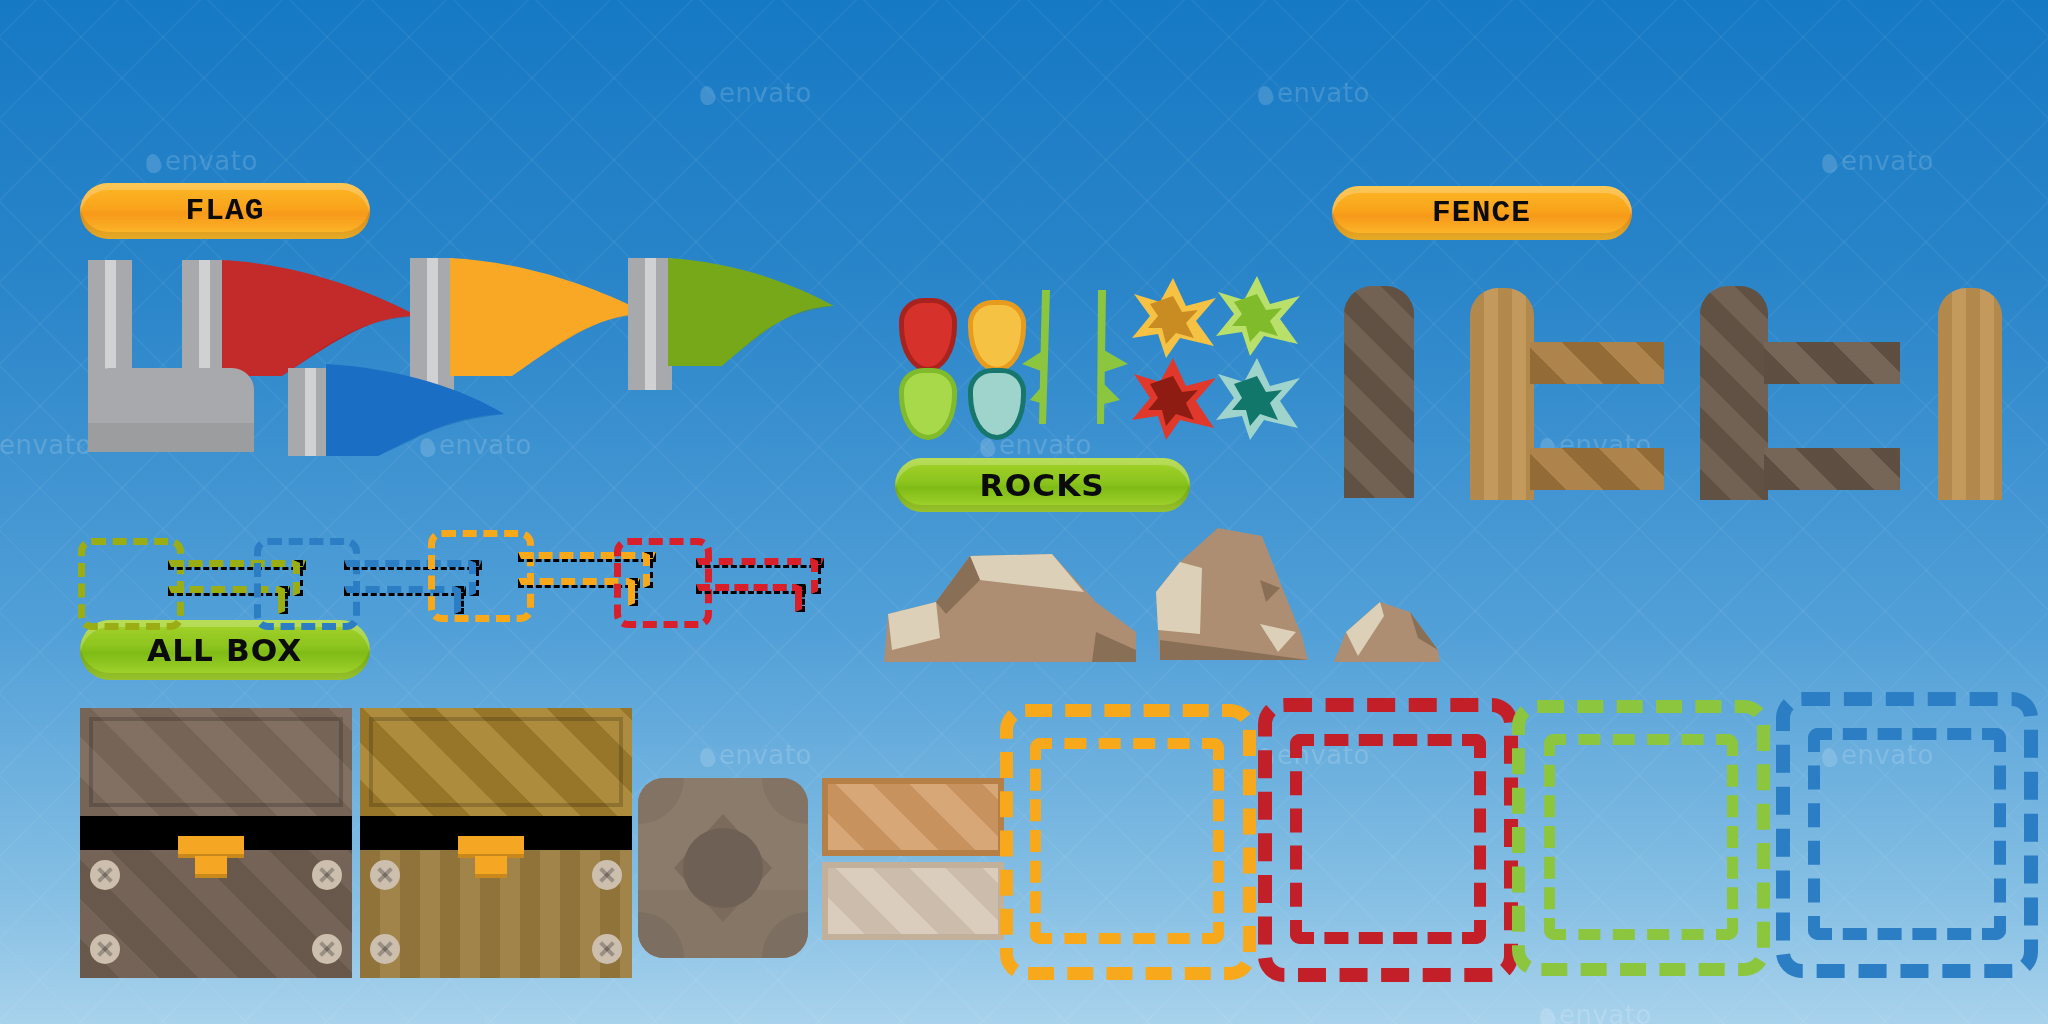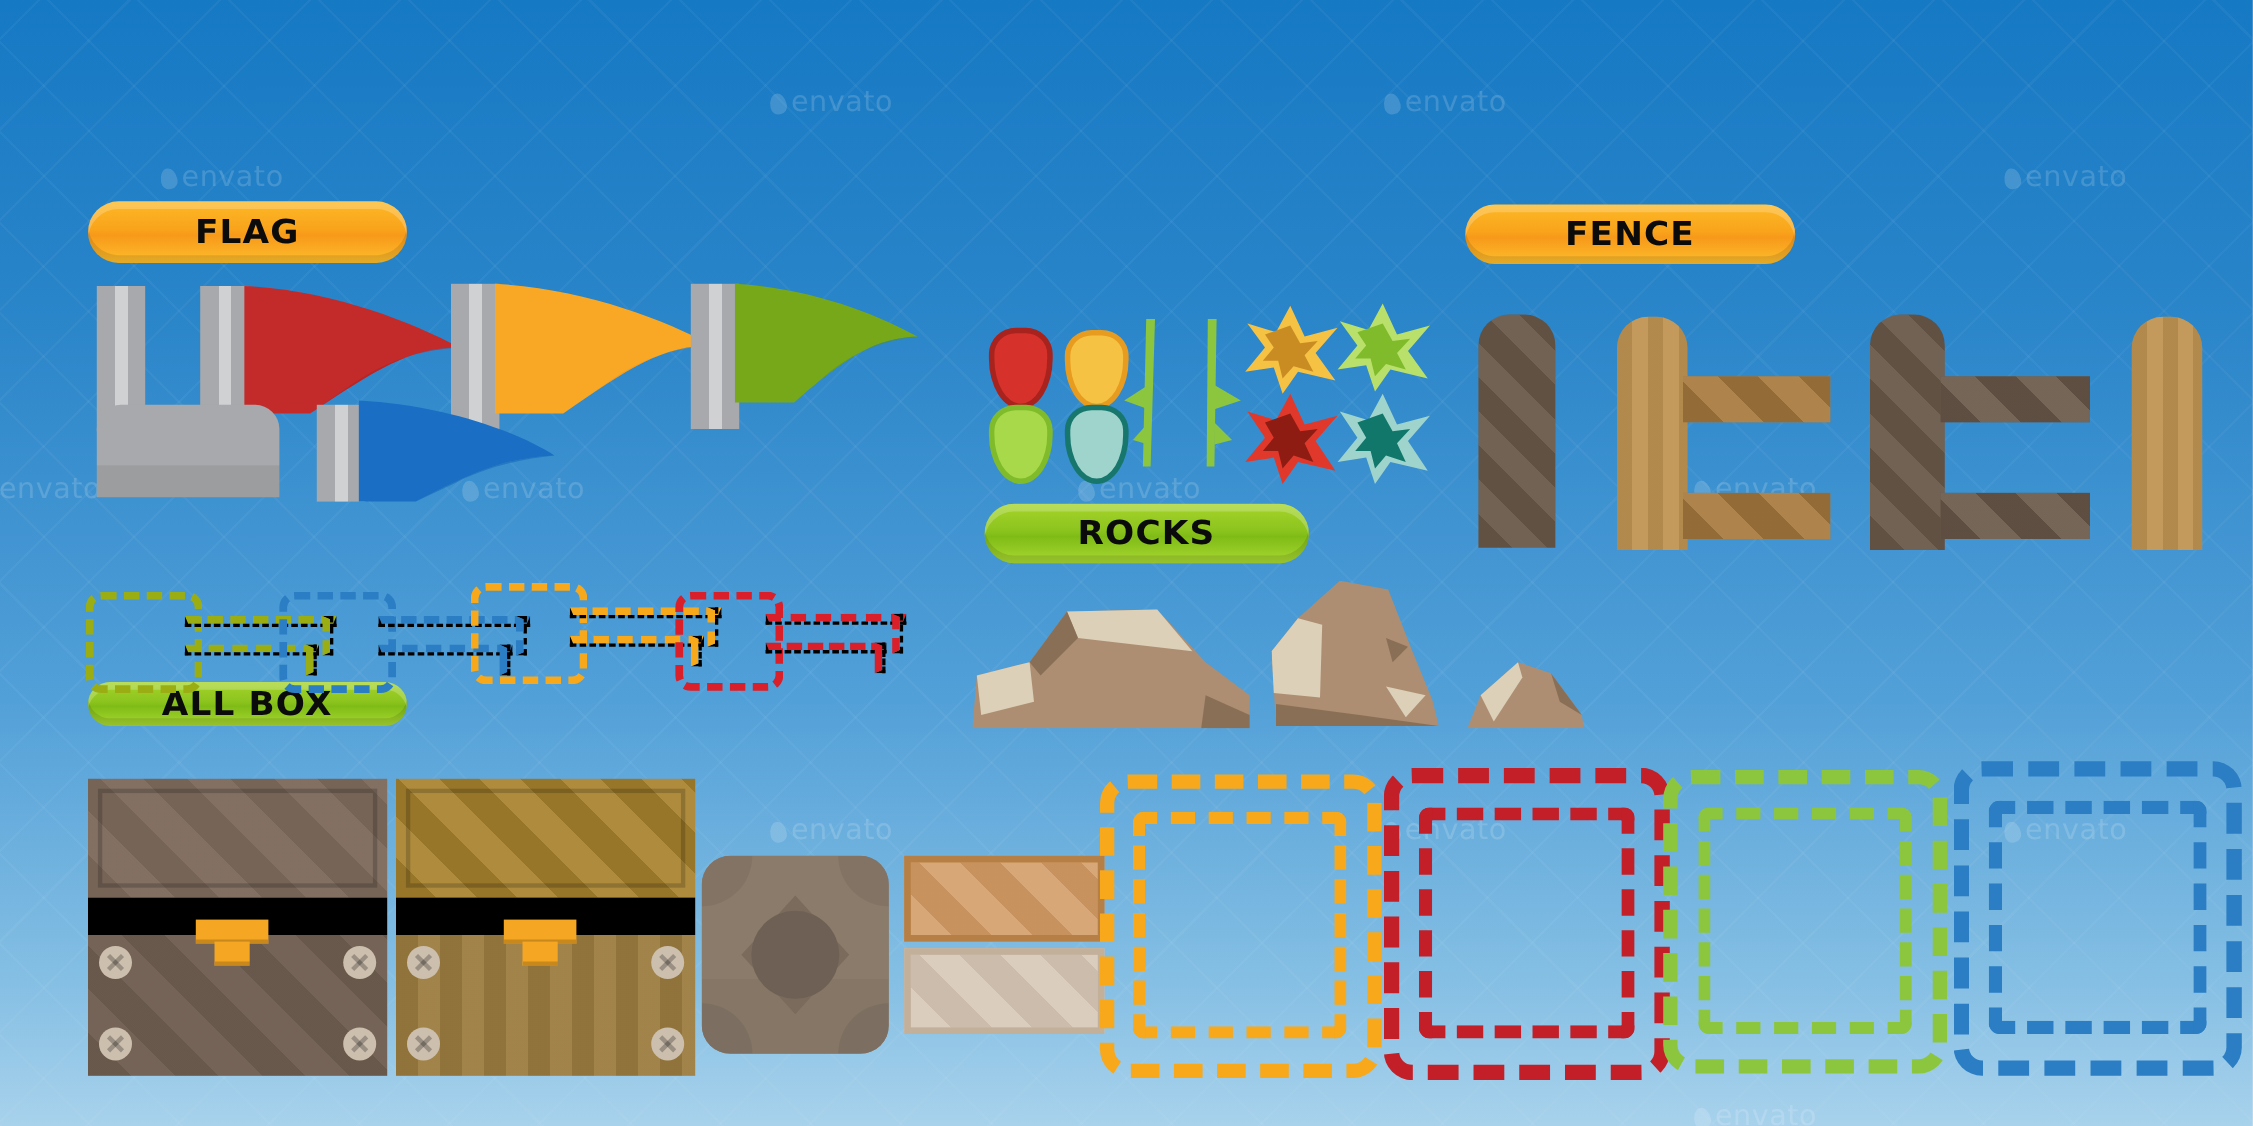--- a/index.html
+++ b/index.html
@@ -29,21 +29,21 @@
   .title span{display:inline-block;transform:scaleX(1.06);}
   .t-green{color:#8cc63f;text-shadow:0 3px 0 rgba(0,0,0,.07);}
   .t-orange{color:#f7a81b;}
   .t-red{color:#b3000f;}
 
   
   .pill{position:absolute;display:flex;align-items:center;justify-content:center;
     border-radius:999px;font-weight:bold;color:#0b0b0b;
     font-family:"DejaVu Sans",sans-serif;letter-spacing:1px;
     box-shadow:inset 0 -7px 0 rgba(0,0,0,.10), inset 0 7px 0 rgba(255,255,255,.22);}
-  .pill.orange{background:linear-gradient(180deg,#fcb826 0%,#f9a41b 45%,#f7991a 55%,#fdbe2c 100%);}
+  .pill.orange{background:linear-gradient(180deg,#fcb826 0%,#f9a41b 45%,#f7991a 55%,#fdbe2c 100%);font-family:Liberation Mono, monospace;}
   .pill.green{background:linear-gradient(180deg,#a5d42a 0%,#8cc41e 45%,#7fbb16 55%,#a9d832 100%);}
   .pill .lbl{transform:scaleX(1.04);}
 
   
   .pole{position:absolute;background:linear-gradient(90deg,#a7a9ac 0%,#a7a9ac 38%,#cfd1d3 38%,#cfd1d3 64%,#a7a9ac 64%);}
   .pennant{position:absolute;}
   .flagbase{position:absolute;background:#a7a9ac;border-radius:22px 22px 0 0;}
   .flagbase::after{content:"";position:absolute;left:0;right:0;bottom:0;height:34%;background:rgba(0,0,0,.07);}
 
   
@@ -110,21 +110,21 @@
   <div class="wm" style="left:1540px;top:430px">envato</div>
   <div class="wm" style="left:-20px;top:430px">envato</div>
   <div class="wm" style="left:1540px;top:1000px">envato</div>
 
 
   <div class="pill orange" style="left:80px;top:183px;width:290px;height:56px;font-size:30px">
     <span class="lbl">FLAG</span>
   </div>
 
 
-  <div class="pill green" style="left:80px;top:620px;width:290px;height:40px;font-size:30px">
+  <div class="pill green" style="left:80px;top:620px;width:290px;height:60px;font-size:30px">
     <span class="lbl">ALL BOX</span>
   </div>
 
 
   <div class="pill green" style="left:895px;top:458px;width:295px;height:54px;font-size:30px">
     <span class="lbl">ROCKS</span>
   </div>
 
   <div class="pill orange" style="left:1332px;top:186px;width:300px;height:54px;font-size:30px">
     <span class="lbl">FENCE</span>

